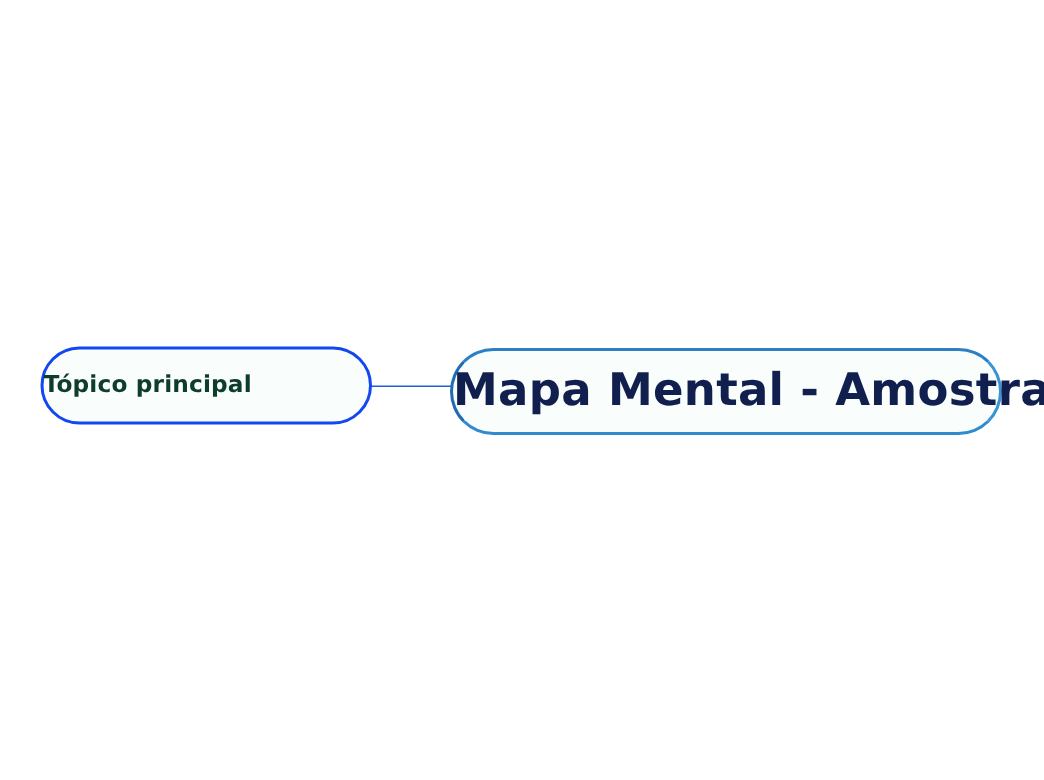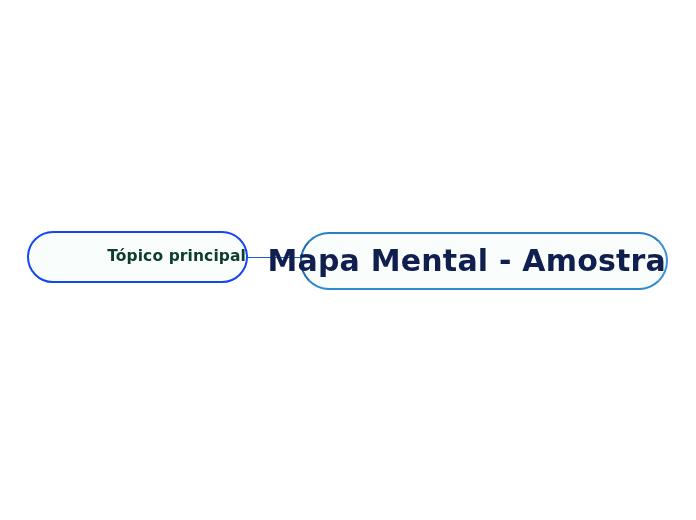--- a/index.html
+++ b/index.html
@@ -30,21 +30,21 @@
     height: 1px;
     background: #1e5fd8;
   }
 
   
   .node {
     position: absolute;
     box-sizing: border-box;
     display: flex;
     align-items: center;
-    justify-content: flex-end;
+    justify-content: flex-start;
     background: #f9fdfb;
     border-style: solid;
     border-radius: 999px;
     white-space: nowrap;
   }
 
   
   .node-child {
     left: 27px;
     top: 231px;

